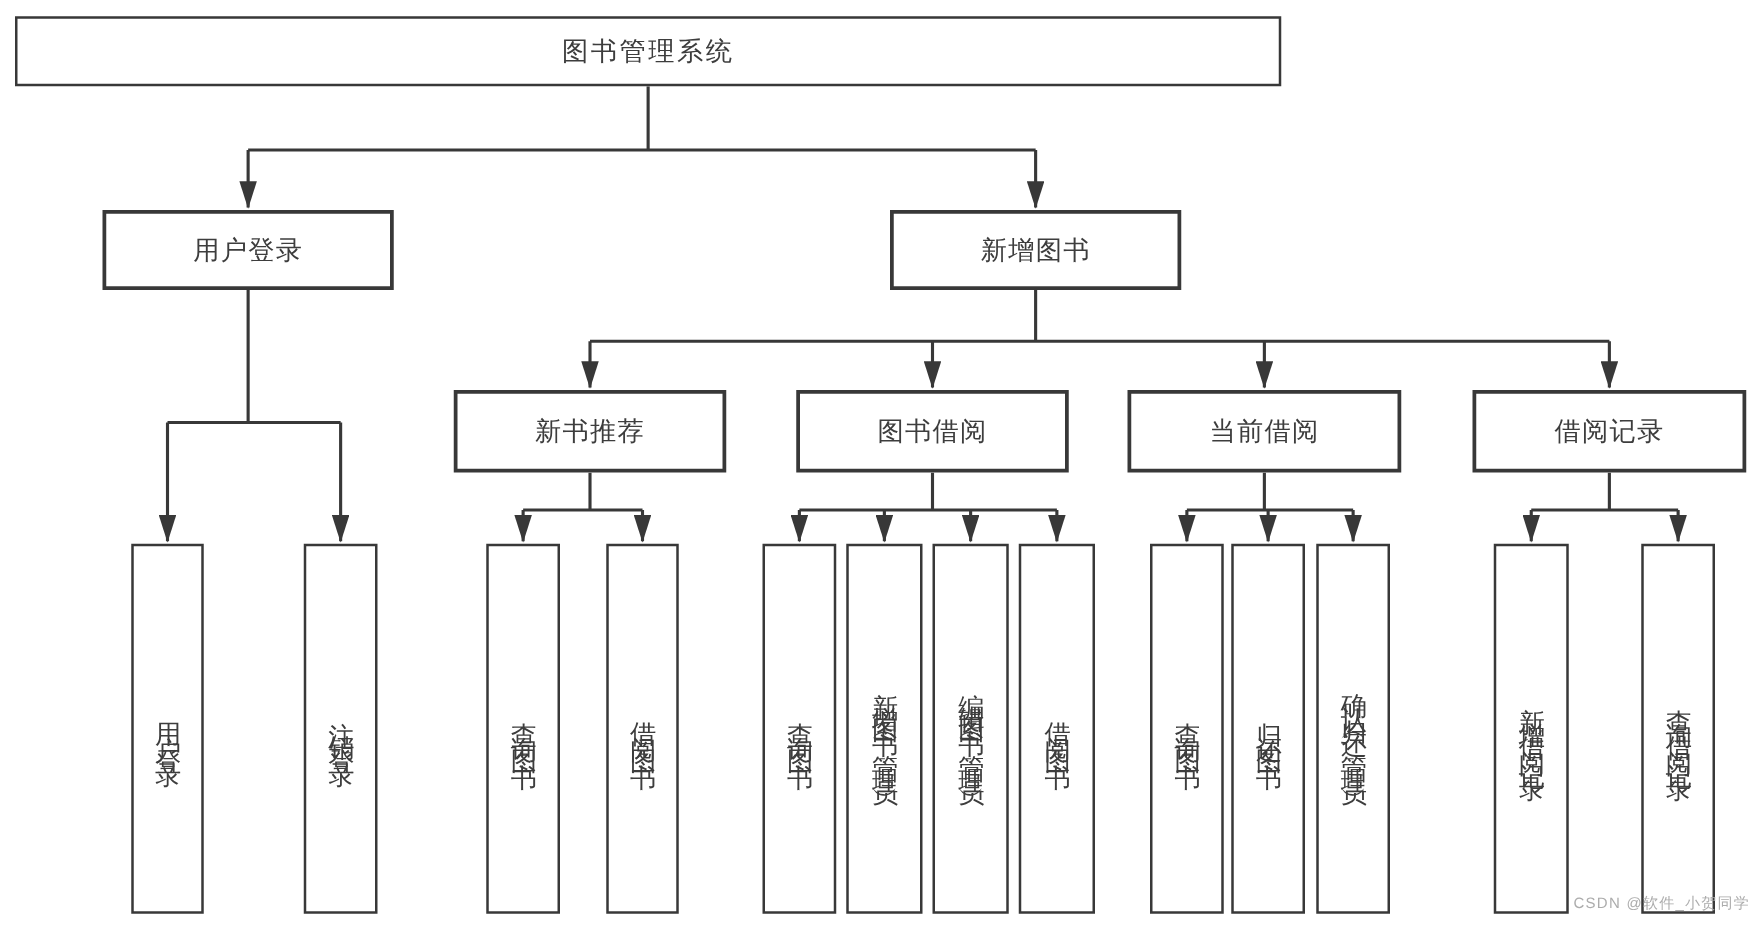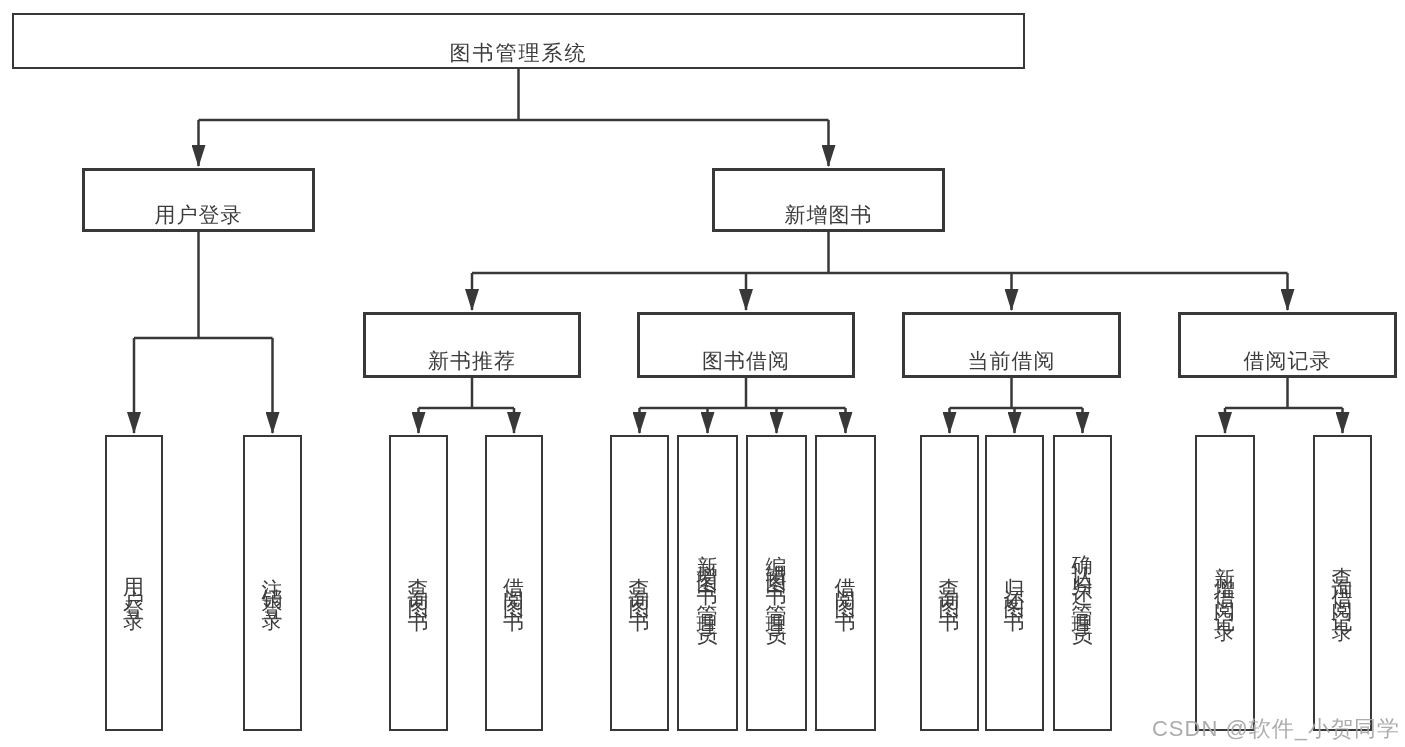--- a/index.html
+++ b/index.html
@@ -21,38 +21,38 @@
     position: absolute;
     background: #ffffff;
     border: 2px solid #383838;
     box-sizing: border-box;
     display: flex;
     align-items: center;
     justify-content: center;
     color: #3d3d3d;
     z-index: 2;
   }
-  .h-node { font-size: 21px; letter-spacing: 1px; align-items: flex-end; }
+  .h-node { font-size: 21px; letter-spacing: 1px; }
   .root-node { font-size: 21px; letter-spacing: 2px; }
   .l23-node { border-width: 3px; }
   .v-node span {
     writing-mode: vertical-lr;
     text-orientation: mixed;
     font-size: 21px;
     letter-spacing: 11px;
     line-height: 1.1;
     white-space: nowrap;
   }
   .v-node.tight span { letter-spacing: 10px; }
   .watermark {
     position: absolute;
     right: 5px;
     top: 714px;
     z-index: 3;
-    font-size: 22px;
+    font-size: 12px;
     color: rgba(168,168,168,0.95);
     letter-spacing: 1px;
   }
 </style>
 </head>
 <body>
 
 <div class="stage">
 
   <svg class="wires" viewBox="0 0 1405 747" xmlns="http://www.w3.org/2000/svg">

